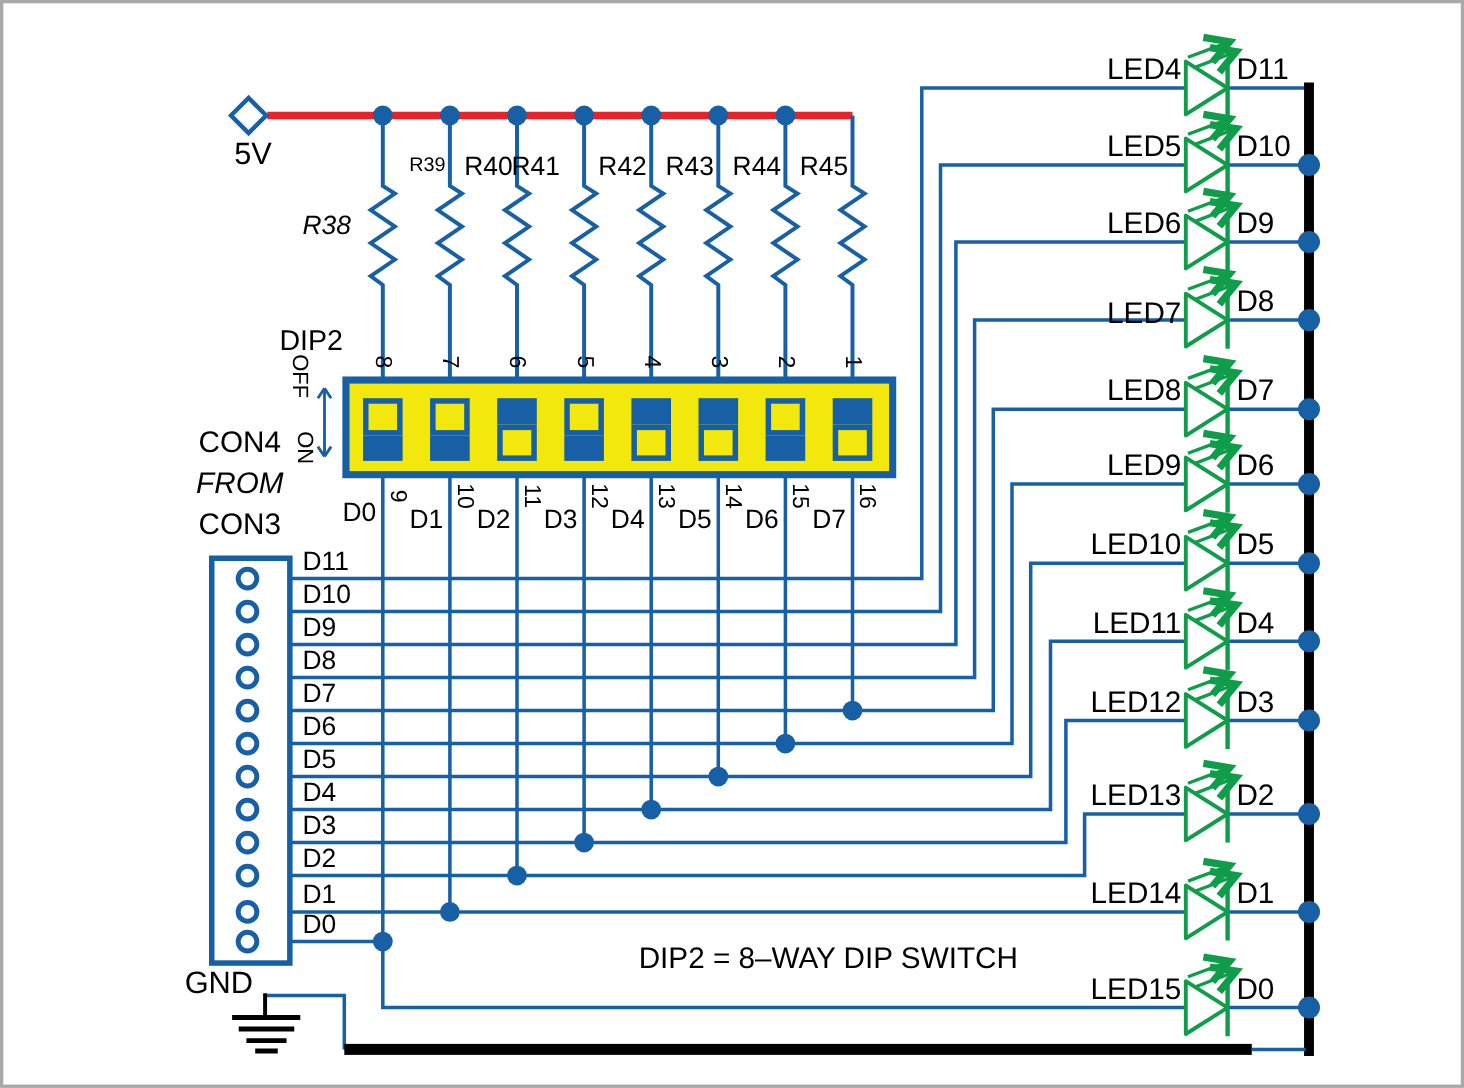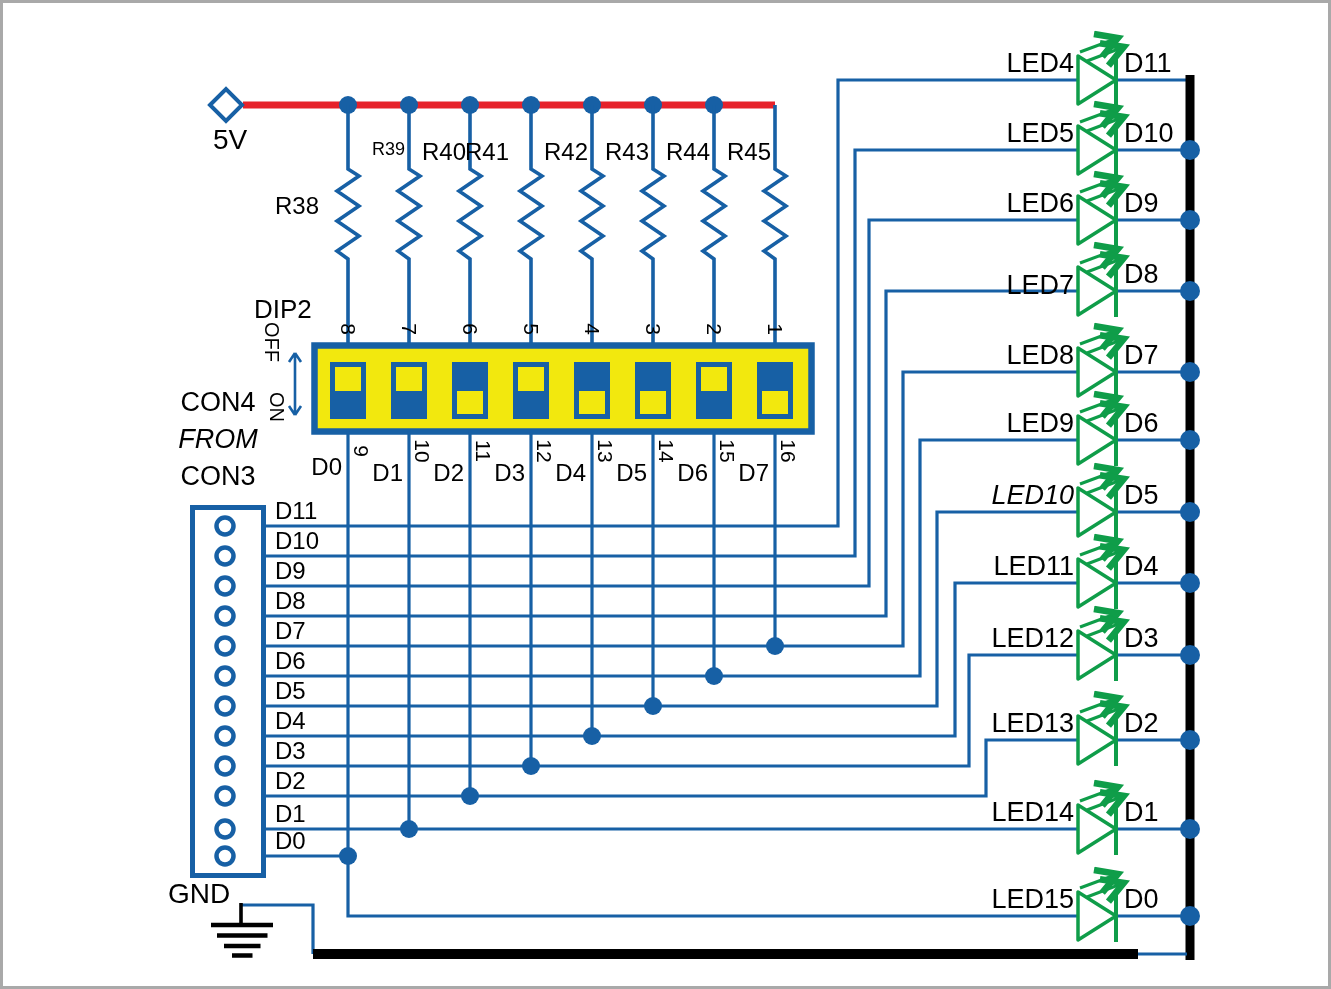--- a/index.html
+++ b/index.html
@@ -185,21 +185,22 @@
   <div class="lbl rot" style="left:241px;top:329px;width:56px;height:20px;font-size:20px;">OFF</div>
 
   <div class="lbl rot" style="left:254px;top:394px;width:40px;height:20px;font-size:20px;">ON</div>
 
   <div class="lbl ctr" style="left:150px;top:386px;width:130px;font-size:27px;">CON4</div>
   <div class="lbl ctr" style="left:150px;top:423px;width:130px;font-size:27px;font-style:italic;">FROM</div>
   <div class="lbl ctr" style="left:150px;top:460px;width:130px;font-size:27px;">CON3</div>
 
   <div class="lbl ctr" style="left:158px;top:877px;width:76px;font-size:28px;">GND</div>
 
-<div class="lbl rt" style="left: 236px; top: 191px; width: 80px; font-size: 24px;">R38</div>
+  <div class="lbl ctr" style="left:550px;top:855px;width:400px;font-size:27px;">DIP2 = 8–WAY DIP SWITCH</div>
+<div class="lbl rt" style="left: 236px; top: 191px; width: 80px; font-size: 24px; font-style: italic;">R38</div>
     <div class="lbl rt" style="left: 322px; top: 137px; width: 80px; font-size: 18px;">R39</div>
     <div class="lbl rt" style="left: 383px; top: 137px; width: 80px; font-size: 24px;">R40</div>
     <div class="lbl rt" style="left: 444px; top: 137px; width: 80px; font-size: 24px; text-align: center;">R41</div>
     <div class="lbl rt" style="left: 505px; top: 137px; width: 80px; font-size: 24px;">R42</div>
     <div class="lbl rt" style="left: 566px; top: 137px; width: 80px; font-size: 24px;">R43</div>
     <div class="lbl rt" style="left: 627px; top: 137px; width: 80px; font-size: 24px;">R44</div>
     <div class="lbl rt" style="left: 688px; top: 137px; width: 80px; font-size: 24px;">R45</div>
     <div class="lbl rot" style="left: 331px; top: 315px; width: 28px; height: 22px; font-size: 21px;">8</div>
     <div class="lbl rot" style="left: 392px; top: 315px; width: 28px; height: 22px; font-size: 21px;">7</div>
     <div class="lbl rot" style="left: 453px; top: 315px; width: 28px; height: 22px; font-size: 21px;">6</div>
@@ -241,21 +242,21 @@
     <div class="lbl rt" style="left: 921px; top: 117px; width: 150px; font-size: 27px;">LED5</div>
     <div class="lbl" style="left: 1121px; top: 117px; font-size: 27px;">D10</div>
     <div class="lbl rt" style="left: 921px; top: 187px; width: 150px; font-size: 27px;">LED6</div>
     <div class="lbl" style="left: 1121px; top: 187px; font-size: 27px;">D9</div>
     <div class="lbl rt" style="left: 921px; top: 258px; width: 150px; font-size: 27px; margin-top: 11px;">LED7</div>
     <div class="lbl" style="left: 1121px; top: 258px; font-size: 27px;">D8</div>
     <div class="lbl rt" style="left: 921px; top: 339px; width: 150px; font-size: 27px;">LED8</div>
     <div class="lbl" style="left: 1121px; top: 339px; font-size: 27px;">D7</div>
     <div class="lbl rt" style="left: 921px; top: 407px; width: 150px; font-size: 27px;">LED9</div>
     <div class="lbl" style="left: 1121px; top: 407px; font-size: 27px;">D6</div>
-    <div class="lbl rt" style="left: 921px; top: 479px; width: 150px; font-size: 27px; font-style: italic;">LED10</div>
+    <div class="lbl rt" style="left: 921px; top: 479px; width: 150px; font-size: 27px;">LED10</div>
     <div class="lbl" style="left: 1121px; top: 479px; font-size: 27px;">D5</div>
     <div class="lbl rt" style="left: 921px; top: 550px; width: 150px; font-size: 27px;">LED11</div>
     <div class="lbl" style="left: 1121px; top: 550px; font-size: 27px;">D4</div>
     <div class="lbl rt" style="left: 921px; top: 622px; width: 150px; font-size: 27px;">LED12</div>
     <div class="lbl" style="left: 1121px; top: 622px; font-size: 27px;">D3</div>
     <div class="lbl rt" style="left: 921px; top: 707px; width: 150px; font-size: 27px;">LED13</div>
     <div class="lbl" style="left: 1121px; top: 707px; font-size: 27px;">D2</div>
     <div class="lbl rt" style="left: 921px; top: 796px; width: 150px; font-size: 27px;">LED14</div>
     <div class="lbl" style="left: 1121px; top: 796px; font-size: 27px;">D1</div>
     <div class="lbl rt" style="left: 921px; top: 883px; width: 150px; font-size: 27px;">LED15</div>

